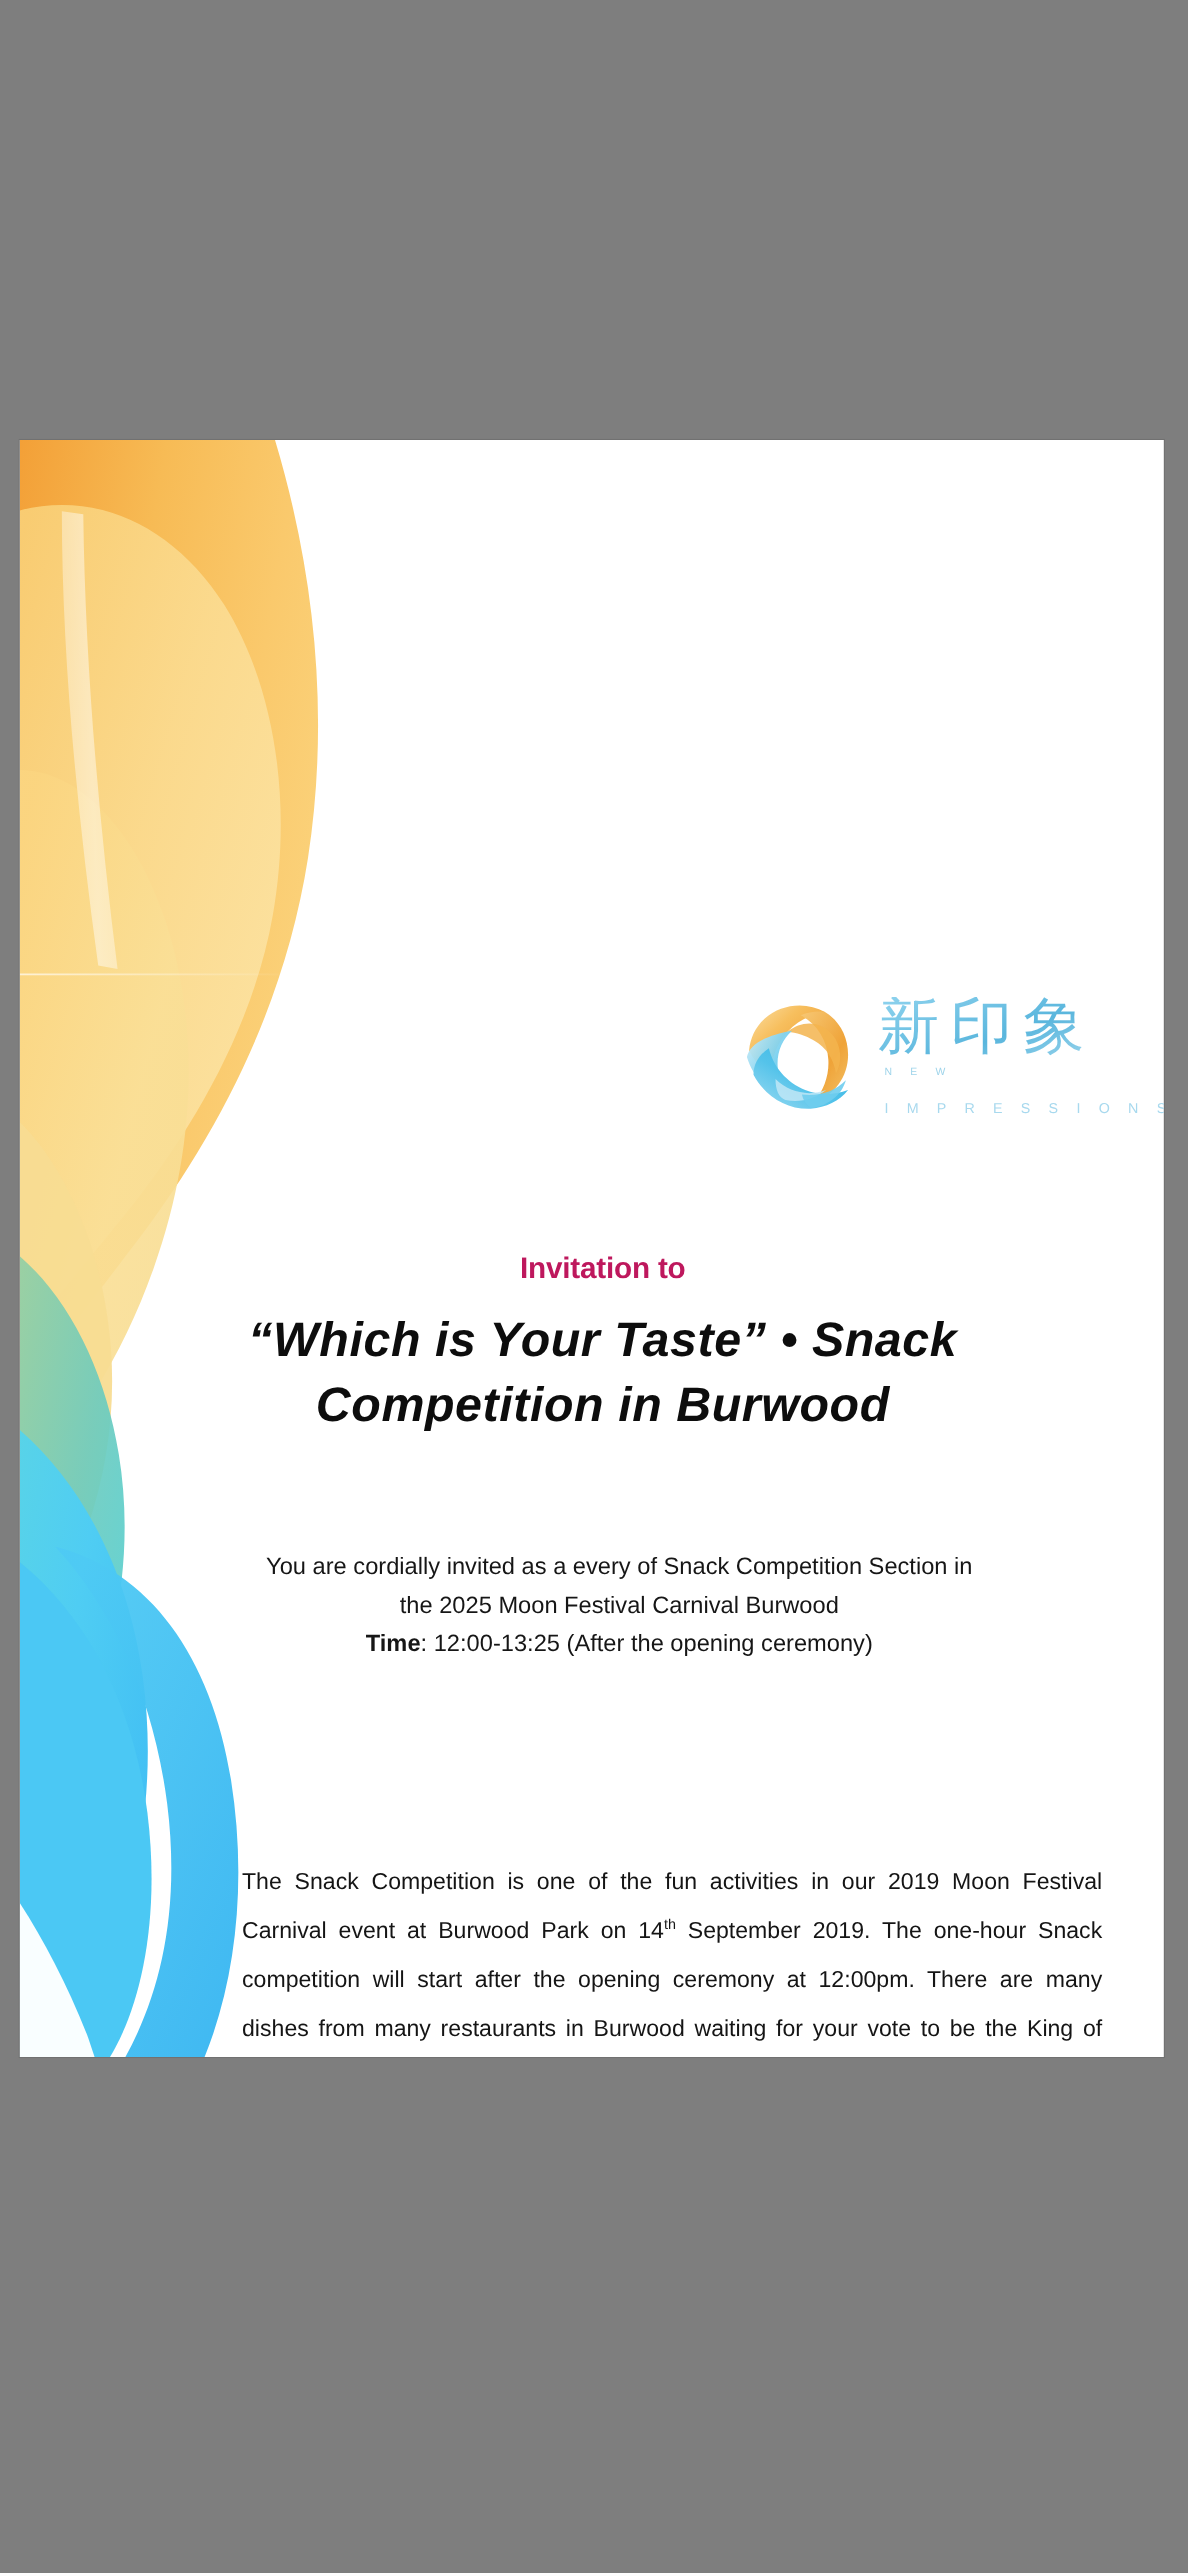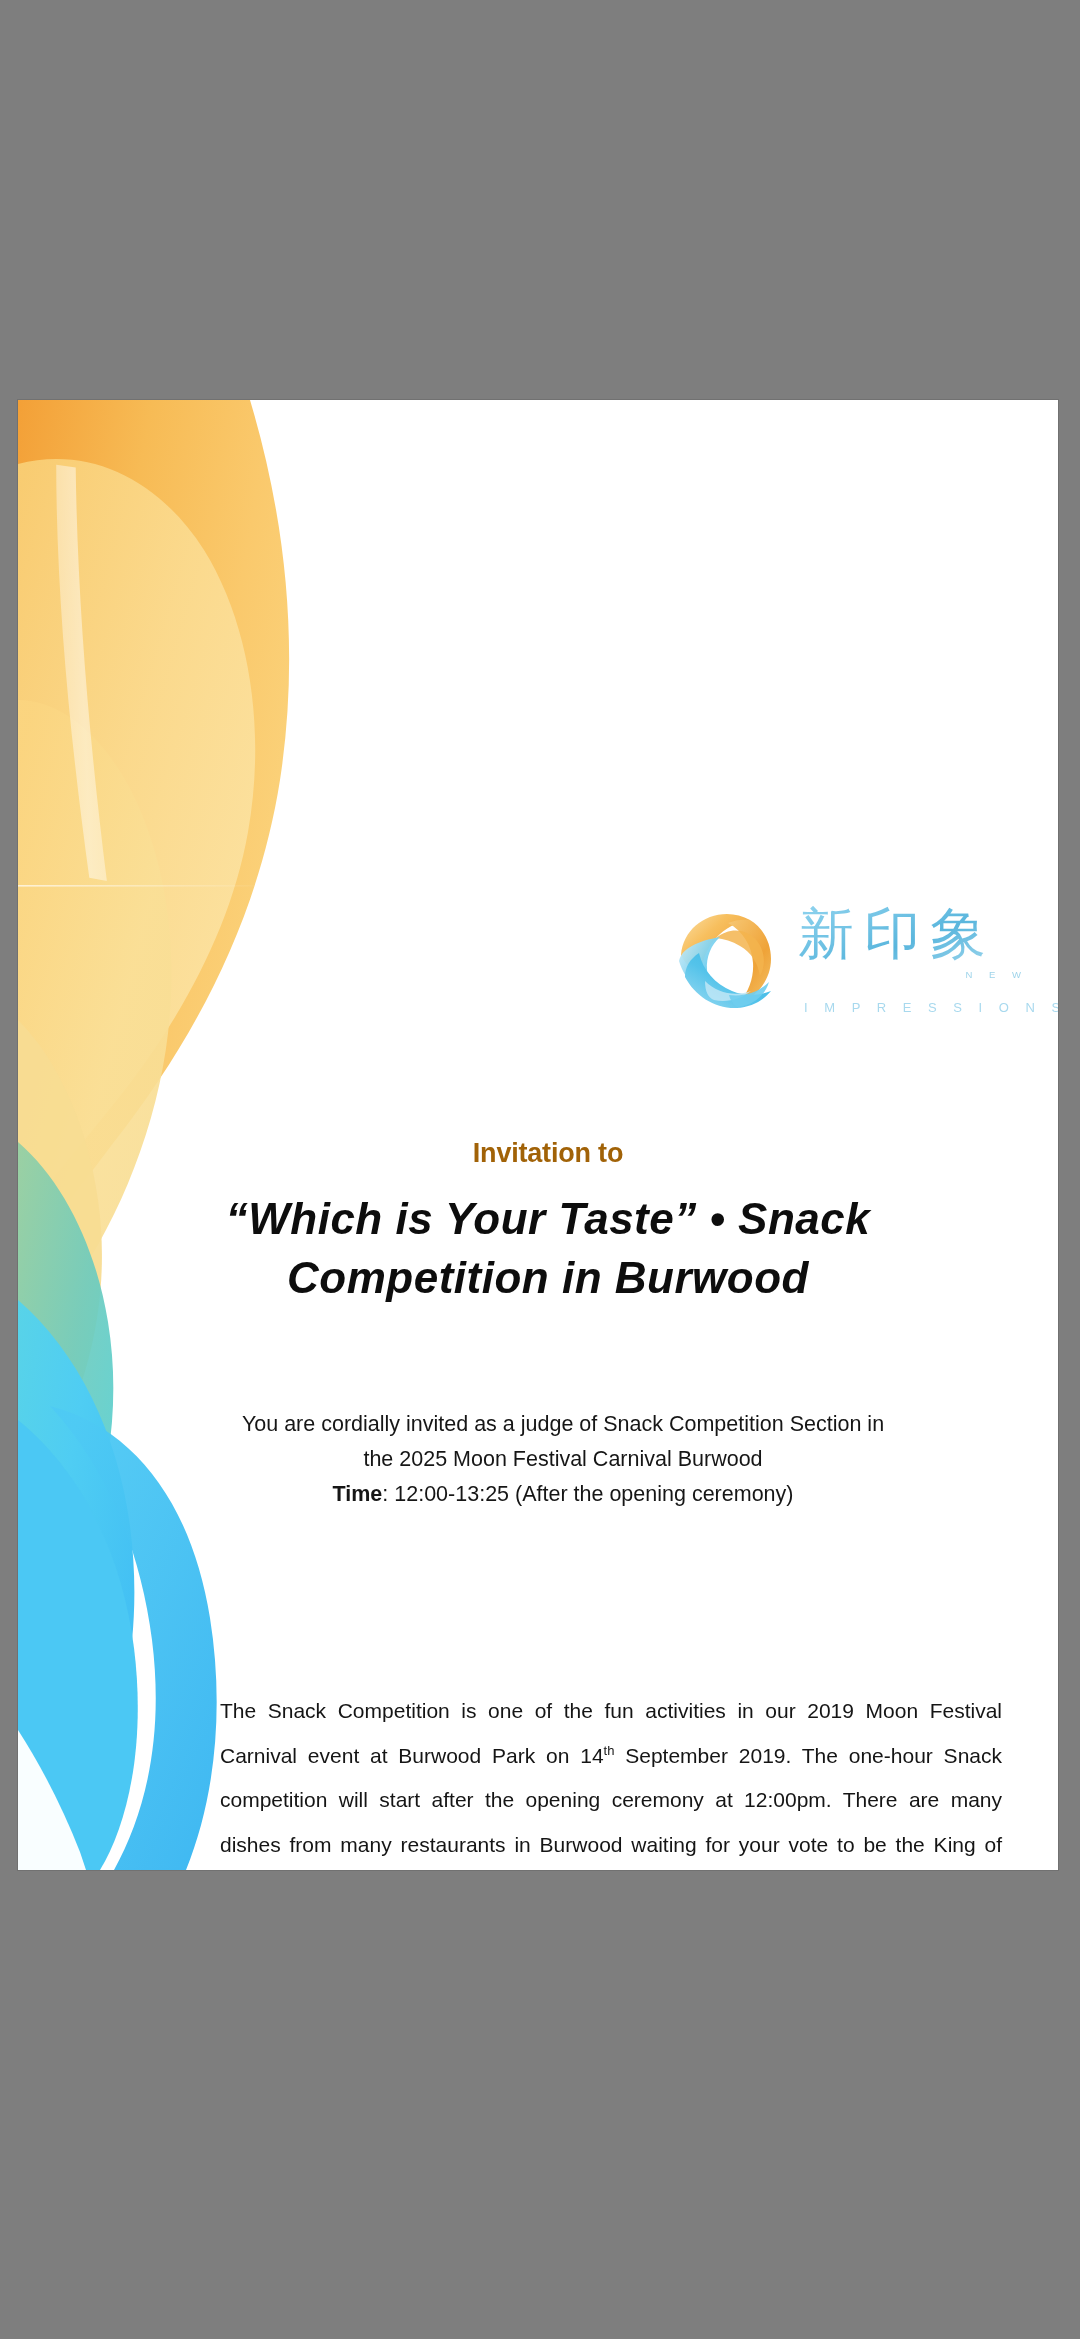--- a/index.html
+++ b/index.html
@@ -79,21 +79,21 @@
     background: linear-gradient(160deg, #8fd3ee 0%, #5ab6dd 55%, #a9dcf0 100%);
     -webkit-background-clip: text;
     background-clip: text;
     -webkit-text-fill-color: transparent;
   }
   .logo-sub-new {
     margin-top: 7px;
     font-size: 9.5px;
     letter-spacing: 7px;
     color: #9fd4ea;
-    text-align: right;
+    text-align: left;
     padding-left: 6px;
     white-space: nowrap;
   }
   .logo-sub-impressions {
     margin-top: 20px;
     font-size: 13px;
     letter-spacing: 6.5px;
     color: #a8d9ee;
     text-align: center;
     padding-left: 6px;
@@ -102,21 +102,21 @@
 
   
   #invitation-to {
     position: absolute;
     left: 200px;
     top: 738px;
     width: 660px;
     text-align: center;
     font-size: 27px;
     font-weight: bold;
-    color: #a16207;
+    color: #be185d;
     letter-spacing: -0.2px;
   }
 
   #main-title {
     position: absolute;
     left: 170px;
     top: 790px;
     width: 720px;
     text-align: center;
     font-family: Liberation Sans, sans-serif;
@@ -319,21 +319,21 @@
     </div>
 
     <div id="invitation-to">Invitation to</div>
 
     <div id="main-title">
       <div>“Which is Your Taste” • Snack</div>
       <div>Competition in Burwood</div>
     </div>
 
     <div id="intro">
-      <div class="line">You are cordially invited as a judge of Snack Competition Section in</div>
+      <div class="line">You are cordially invited as a every of Snack Competition Section in</div>
       <div class="line">the 2025 Moon Festival Carnival Burwood</div>
       <div class="line"><b>Time</b><span>: 12:00-13:25 (After the opening ceremony)</span></div>
     </div>
 
     <p id="body-paragraph"><span>The Snack Competition is one of the fun activities in our 2019 Moon Festival Carnival event at Burwood Park on 14</span><sup>th</sup><span> September 2019. The one-hour Snack competition will start after the opening ceremony at 12:00pm. There are many dishes from many restaurants in Burwood waiting for your vote to be the King of the Snack in Burwood! You will try every snack presented and vote for the ones you like. The details of the snack competition system will be announced on site. We are looking forward you to joining us in this fun activity.</span></p>
 
   </div>
 </div>
 
 </body></html>

